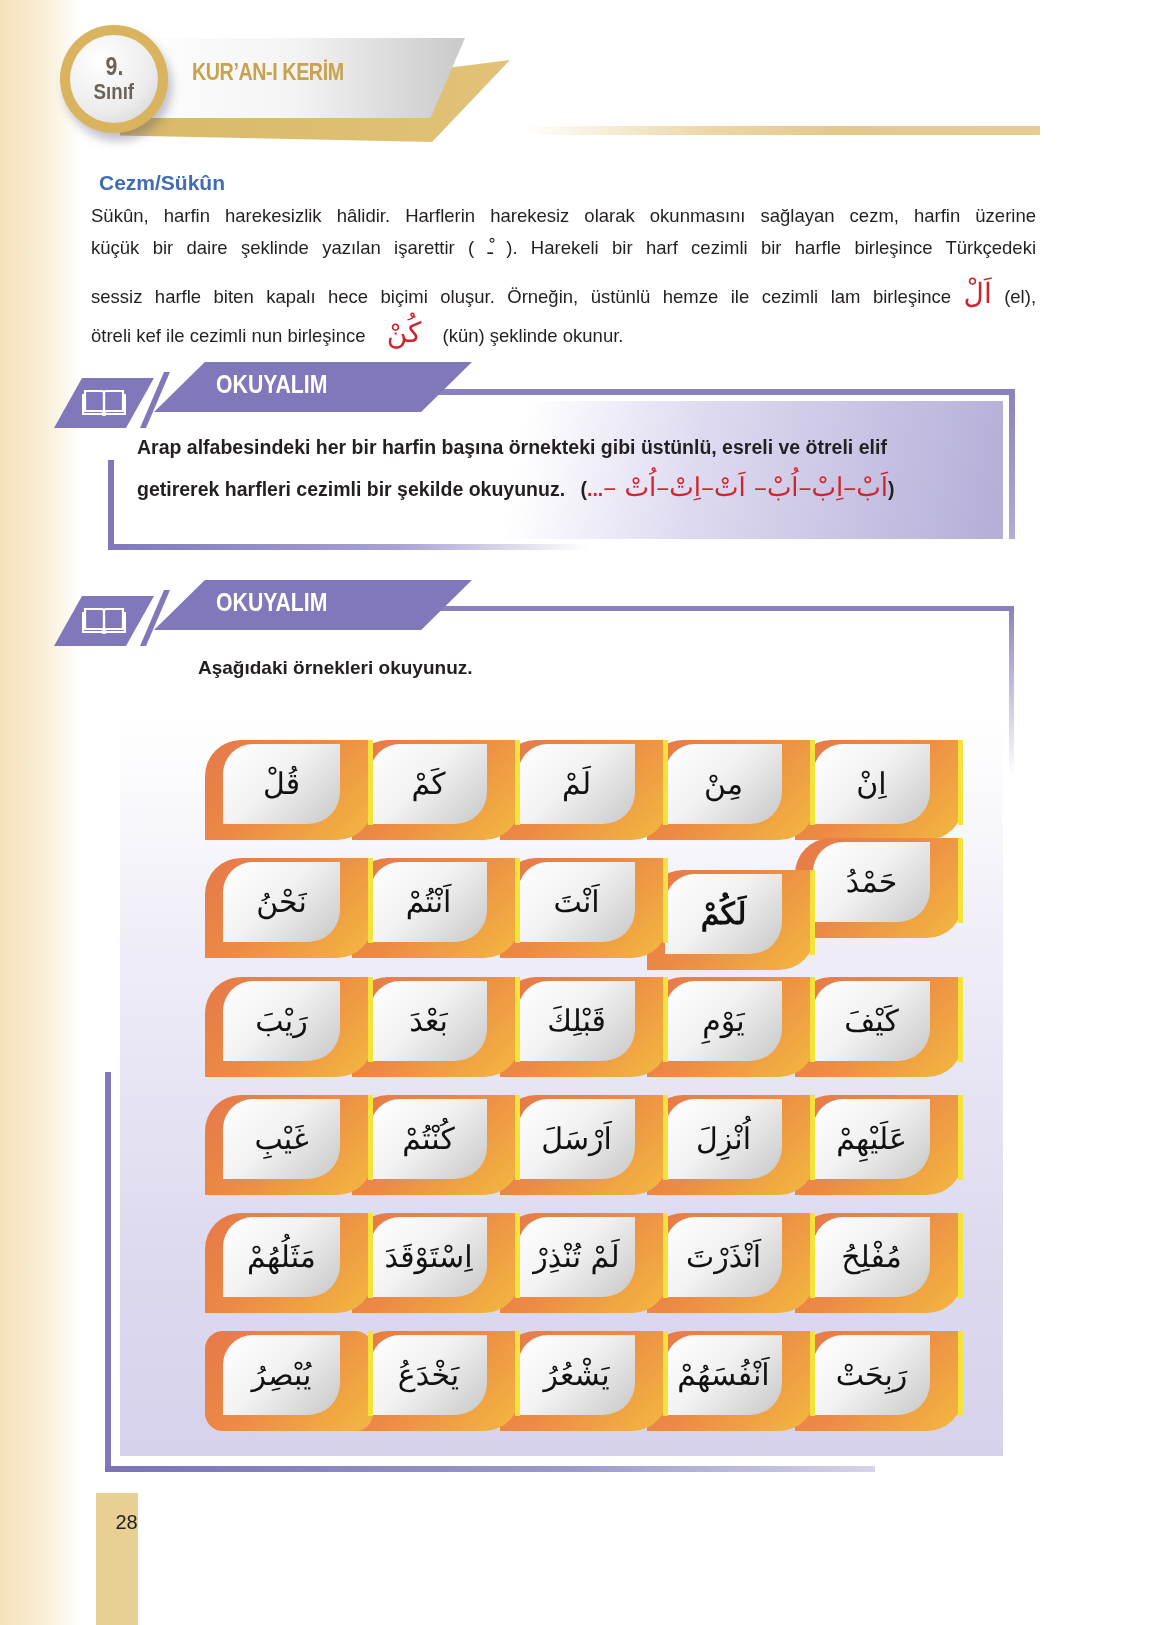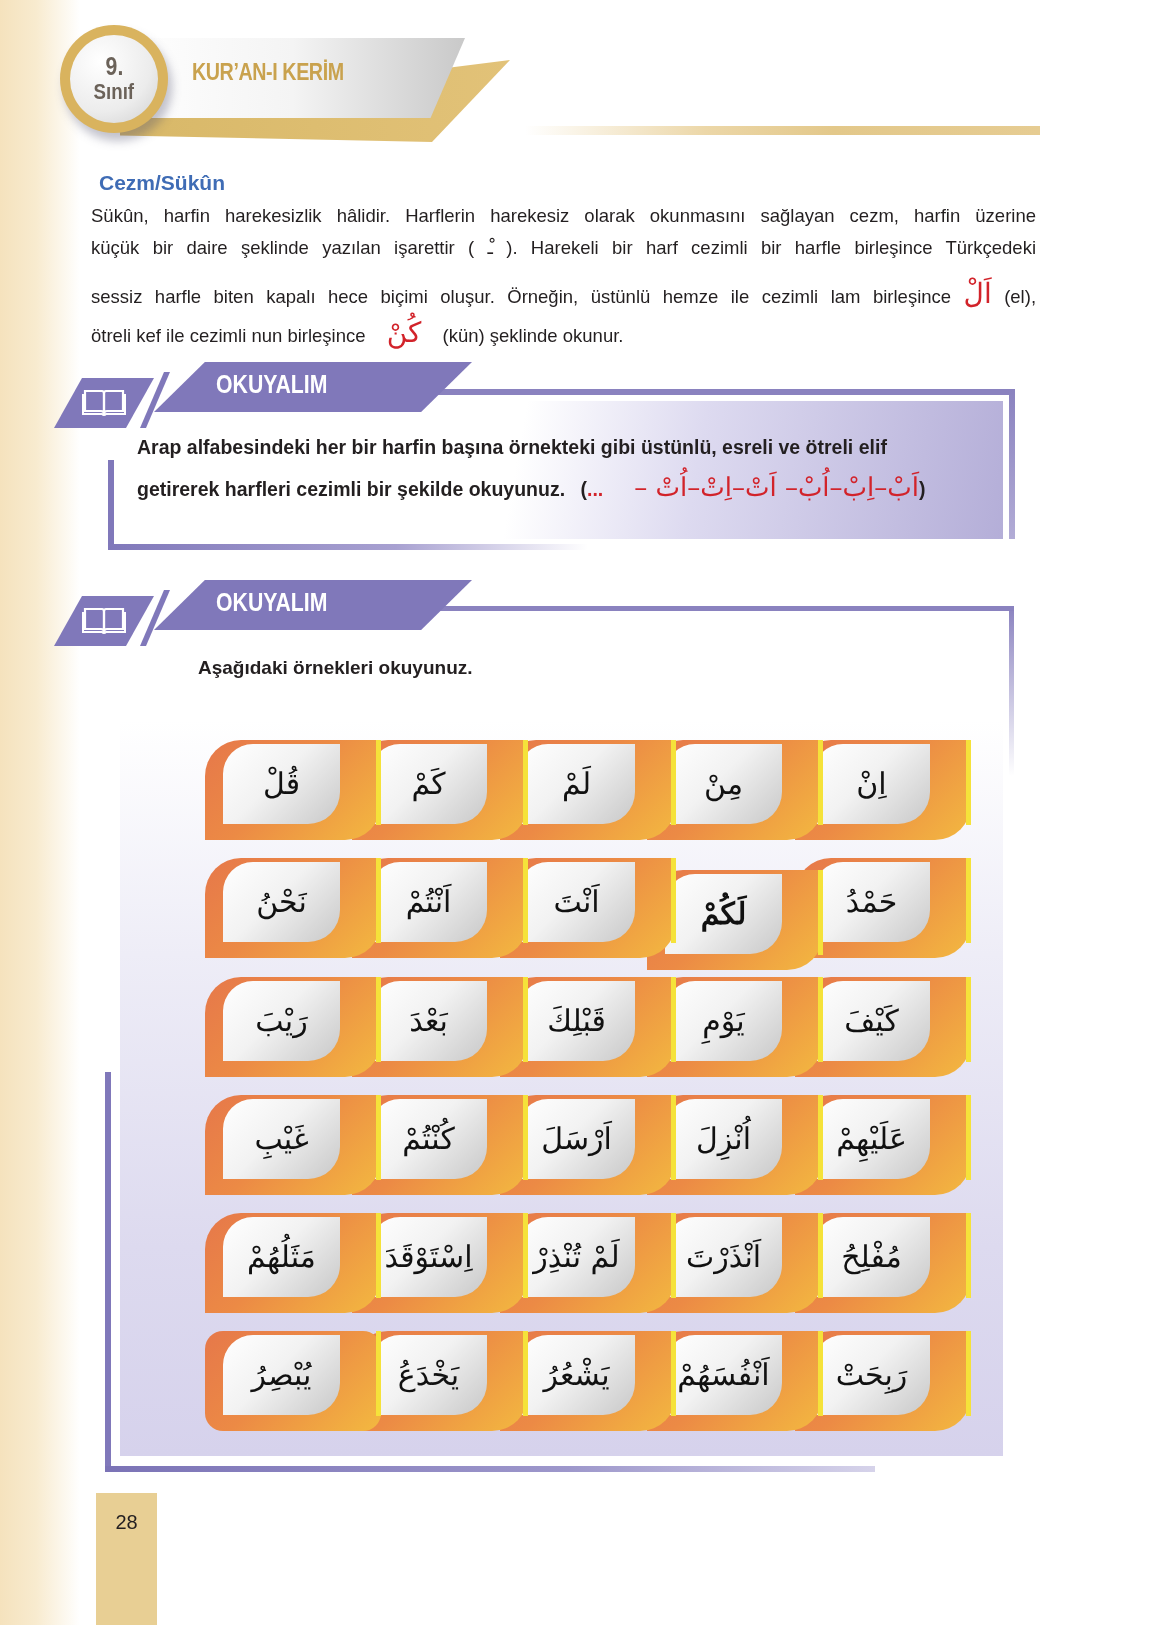--- a/index.html
+++ b/index.html
@@ -104,41 +104,40 @@
   .box2-panel {
     position:absolute; left:120px; top:620px; width:883px; height:836px;
     background:linear-gradient(180deg,#ffffff 0%,#ffffff 12%,#eeedf7 40%,#dddaef 75%,#d6d2ec 100%);
   }
   .box2-instruction {
     position:absolute; left:198px; top:657px; font-family:"Liberation Sans", sans-serif;
     font-weight:bold; font-size:19px; color:#231f20;
   }
   
   .card {
-    position:absolute; width:140px; height:100px;
+    position:absolute; width:168px; height:100px;
     background:linear-gradient(135deg,#e6784a 0%,#ec8a45 45%,#f3b940 100%);
     border-radius:36px 0 36px 0;
-    padding-left:36px;
   }
   .card::after {
     content:""; position:absolute; right:0; top:0; width:5px; height:85px; background:#f5e23a;
   }
   .card-inner {
     position:absolute; left:18px; top:4px; width:117px; height:80px;
     background:linear-gradient(135deg,#ffffff 0%,#f2f2f2 45%,#c8c8c8 100%);
     border-radius:30px 0 32px 0;
     display:flex; align-items:center; justify-content:center;
   }
   .card-word {
     font-family:"DejaVu Serif", serif; font-size:30px; color:#111111;
     direction:rtl; white-space:nowrap; line-height:1;
   }
   
   .page-number-box {
-    position:absolute; left:96px; top:1493px; width:61px; height:132px; background:#e8cf94;
+    position:absolute; left:96px; top:1493px; width:42px; height:132px; background:#e8cf94;
   }
   .page-number {
     position:absolute; left:0; top:18px; width:61px; text-align:center;
     font-family:"Liberation Sans", sans-serif; font-size:20px; color:#231f20;
   }
 </style>
 </head>
 <body>
 
 <div class="left-margin"></div>
@@ -185,21 +184,21 @@
     <path d="M3 5 L20 5 Q22 5 22 8 L22 28 Q22 25 19 25 L3 25 Z" fill="none" stroke="#fff" stroke-width="2.2"></path>
     <path d="M41 5 L24 5 Q22 5 22 8 L22 28 Q22 25 25 25 L41 25 Z" fill="none" stroke="#fff" stroke-width="2.2"></path>
     <path d="M1 8 L1 28 L20 28 Q22 30 24 28 L43 28 L43 8" fill="none" stroke="#fff" stroke-width="2"></path>
   </svg>
   <div class="label">OKUYALIM</div>
 </div>
 <div class="box1-text" style="top:436px;">Arap alfabesindeki her bir harfin başına örnekteki gibi üstünlü, esreli ve ötreli elif</div>
 <div class="box1-text" style="top:472px;">
   <span>getirerek harfleri cezimli bir şekilde okuyunuz.</span>
   <span class="box1-example" style="margin-left:10px;">
-    <span>(</span><span style="color:#d2232a;">...</span><span class="ar" dir="rtl" style="unicode-bidi:isolate;margin-left:31px;">اَبْ–اِبْ–اُبْ– اَتْ–اِتْ–اُتْ –</span><span>)</span>
+    <span>(</span><span style="color:#d2232a;">...</span><span class="ar" dir="rtl" style="unicode-bidi:isolate;">اَبْ–اِبْ–اُبْ– اَتْ–اِتْ–اُتْ –</span><span>)</span>
   </span>
 </div>
 
 <div class="box2-panel"></div>
 <div class="box2-top"></div>
 <div class="box2-right"></div>
 <div class="box2-left"></div>
 <div class="box2-bottom"></div>
 <div class="banner" style="top:580px;">
   <div class="icon-tab"></div>
@@ -235,21 +234,21 @@
       <div class="card-inner">
         <span class="card-word">كَمْ</span>
       </div>
     </div>
   <div class="card" style="left:205px;top:740px;">
       <div class="card-inner">
         <span class="card-word">قُلْ</span>
       </div>
     </div>
 
-  <div class="card" style="left:795px;top:858px;">
+  <div class="card" style="left:795px;top:838px;">
       <div class="card-inner">
         <span class="card-word">حَمْدُ</span>
       </div>
     </div>
   <div class="card" style="left:647px;top:870px;font-weight:bold;">
       <div class="card-inner">
         <span class="card-word">لَكُمْ</span>
       </div>
     </div>
   <div class="card" style="left:500px;top:858px;">

